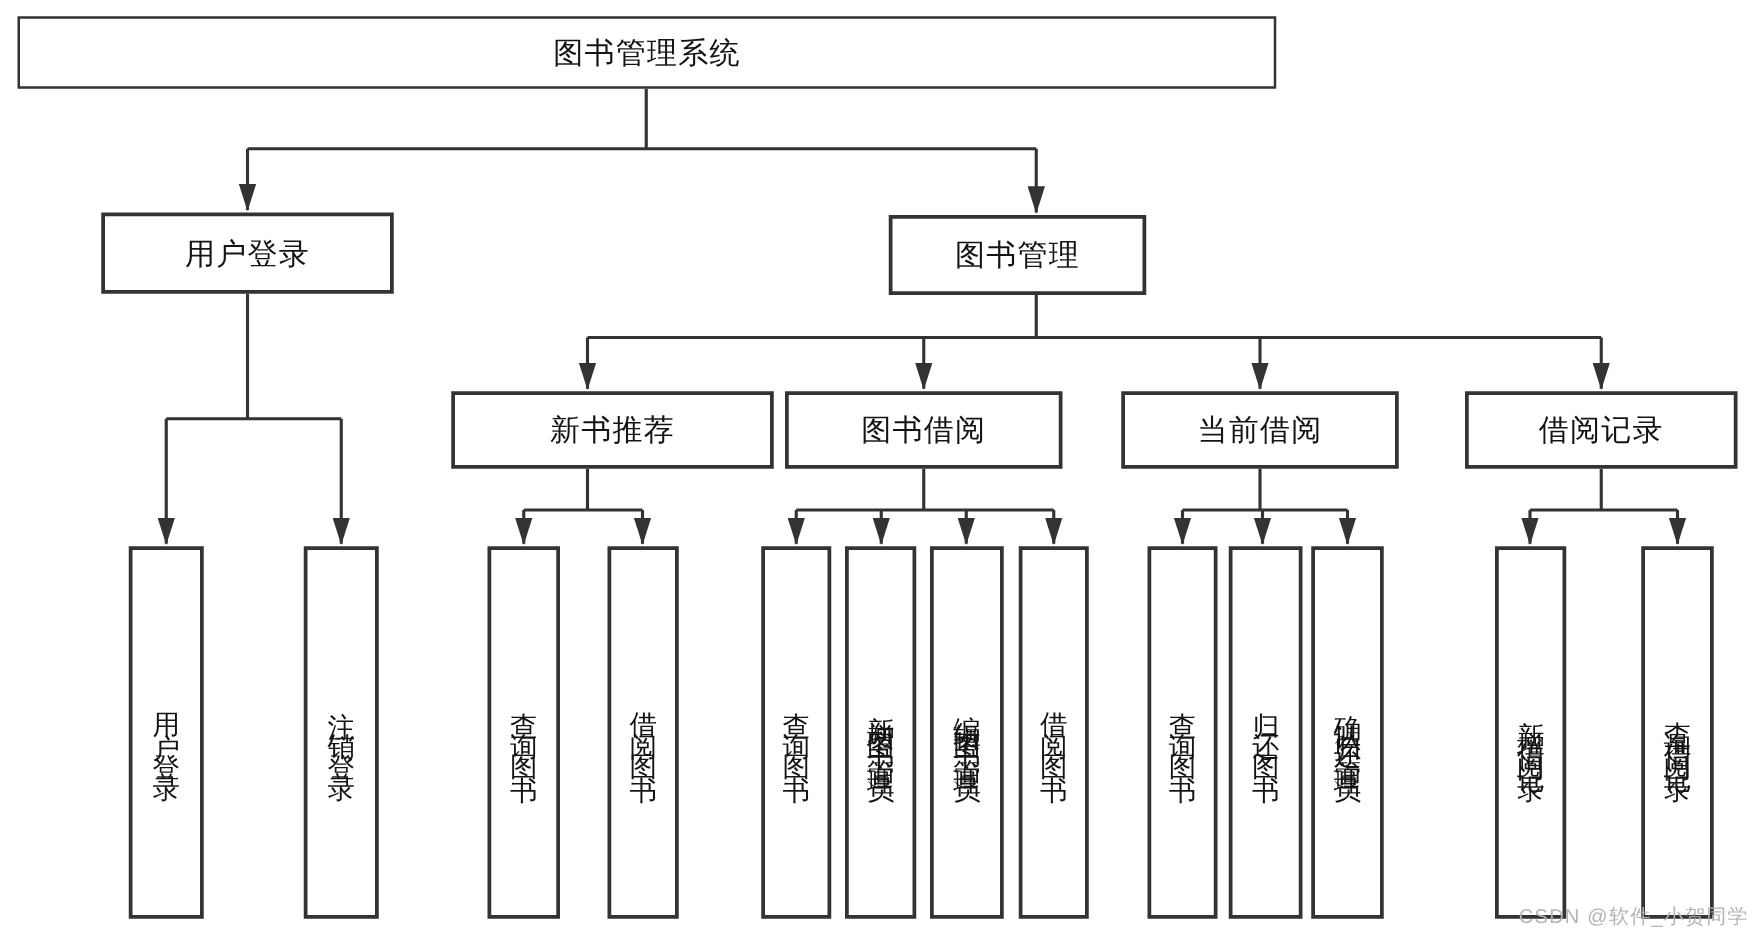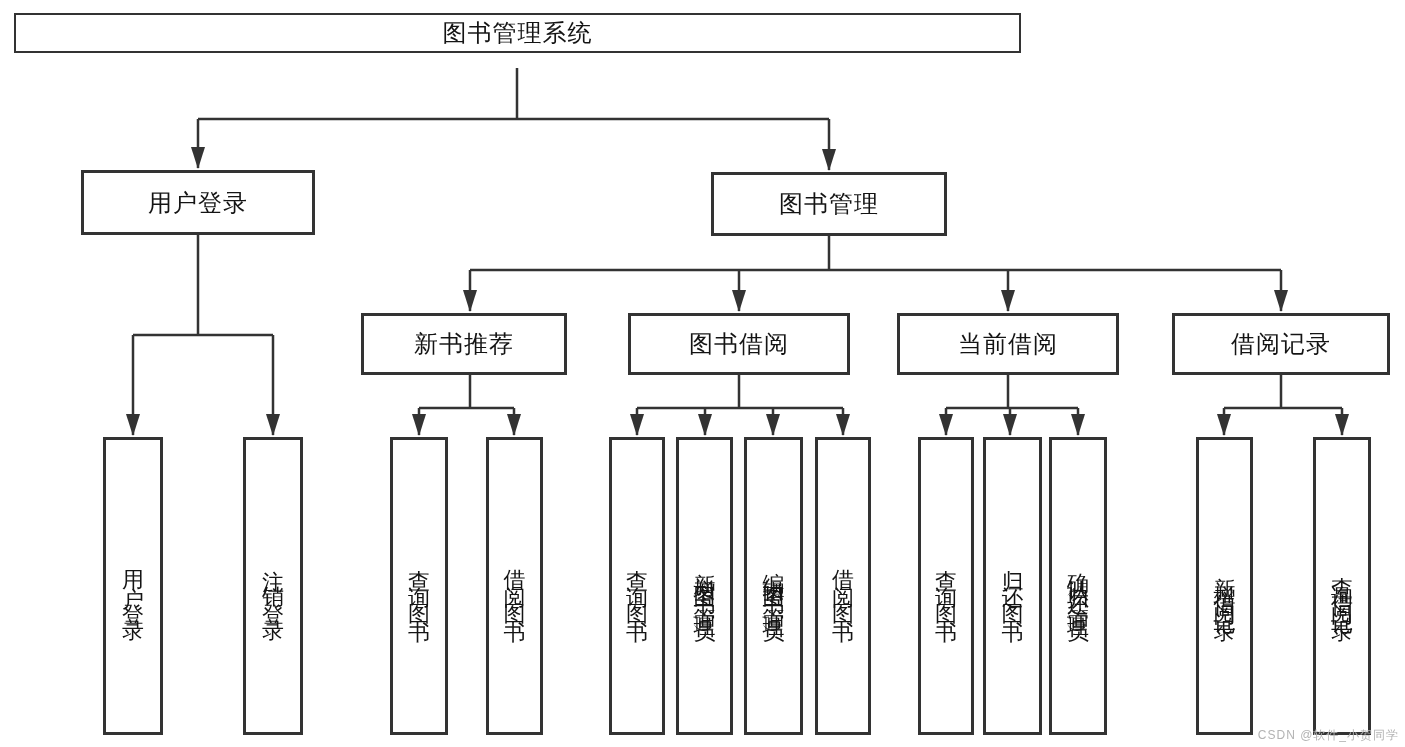--- a/index.html
+++ b/index.html
@@ -50,21 +50,21 @@
     line-height: 1;
     white-space: nowrap;
   }
   .ls-wide  .vtext { letter-spacing: 17px; }
   .ls-med   .vtext { letter-spacing: 9px; }
   .ls-tight .vtext { letter-spacing: 7px; }
   #watermark {
     position: absolute;
     right: 6px;
     bottom: 3px;
-    font-size: 12px;
+    font-size: 16px;
     letter-spacing: 1px;
     color: #b3b3b3;
     white-space: nowrap;
   }
 </style>
 </head>
 <body>
 
 <div id="canvas">
 
@@ -105,32 +105,32 @@
 
       <path d="M946,408 V435" marker-end="url(#arrow)"></path>
       <path d="M1010,408 V435" marker-end="url(#arrow)"></path>
       <path d="M1078,408 V435" marker-end="url(#arrow)"></path>
 
       <path d="M1224,408 V435" marker-end="url(#arrow)"></path>
       <path d="M1342,408 V435" marker-end="url(#arrow)"></path>
     </g>
   </svg>
 
-  <div class="box h-box root" style="left:14px; top:13px; width:1007px; height:40px;">
+  <div class="box h-box root" style="left:14px; top:13px; width:1007px; height:58px;">
     <span>图书管理系统</span>
   </div>
 
   <div class="box h-box" style="left:81px; top:170px; width:234px; height:65px;">
     <span>用户登录</span>
   </div>
-  <div class="box h-box" style="left:711px; top:172px; width:236px; height:64px;">
+  <div class="box h-box" style="left:711px; top:172px; width:206px; height:64px;">
     <span>图书管理</span>
   </div>
 
-  <div class="box h-box" style="left:361px; top:313px; width:206px; height:62px;">
+  <div class="box h-box" style="left:361px; top:313px; width:258px; height:62px;">
     <span>新书推荐</span>
   </div>
   <div class="box h-box" style="left:897px; top:313px; width:222px; height:62px;">
     <span>当前借阅</span>
   </div>
   <div class="box h-box" style="left:628px; top:313px; width:222px; height:62px;">
     <span>图书借阅</span>
   </div>
   <div class="box h-box" style="left:1172px; top:313px; width:218px; height:62px;">
     <span>借阅记录</span>

